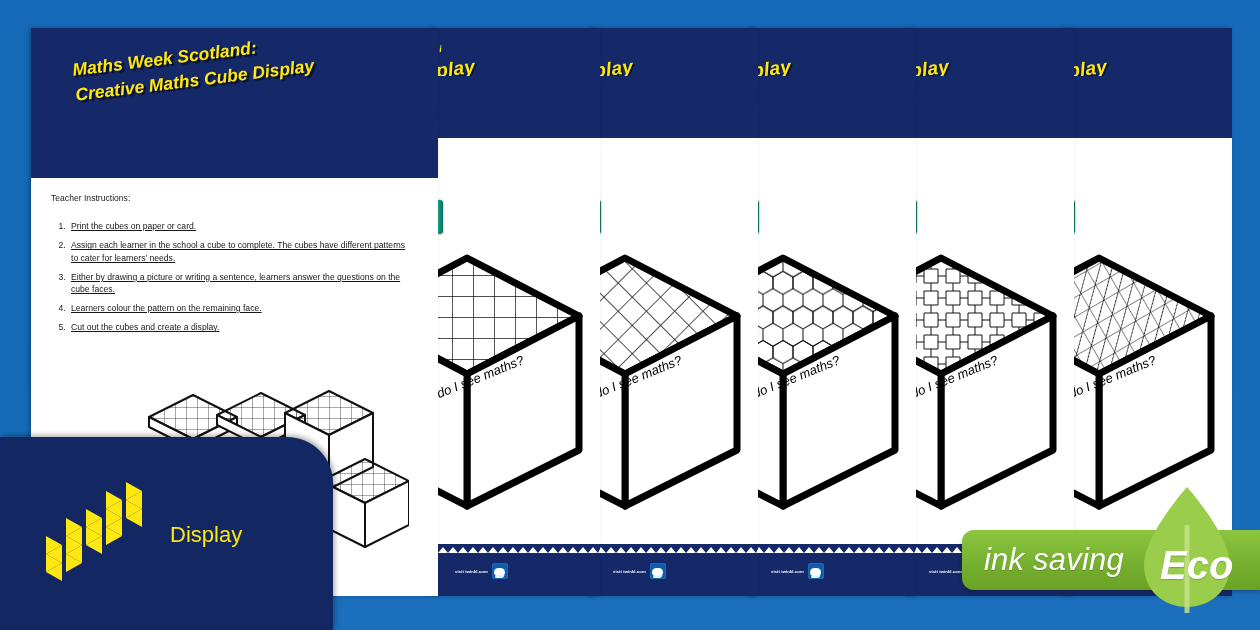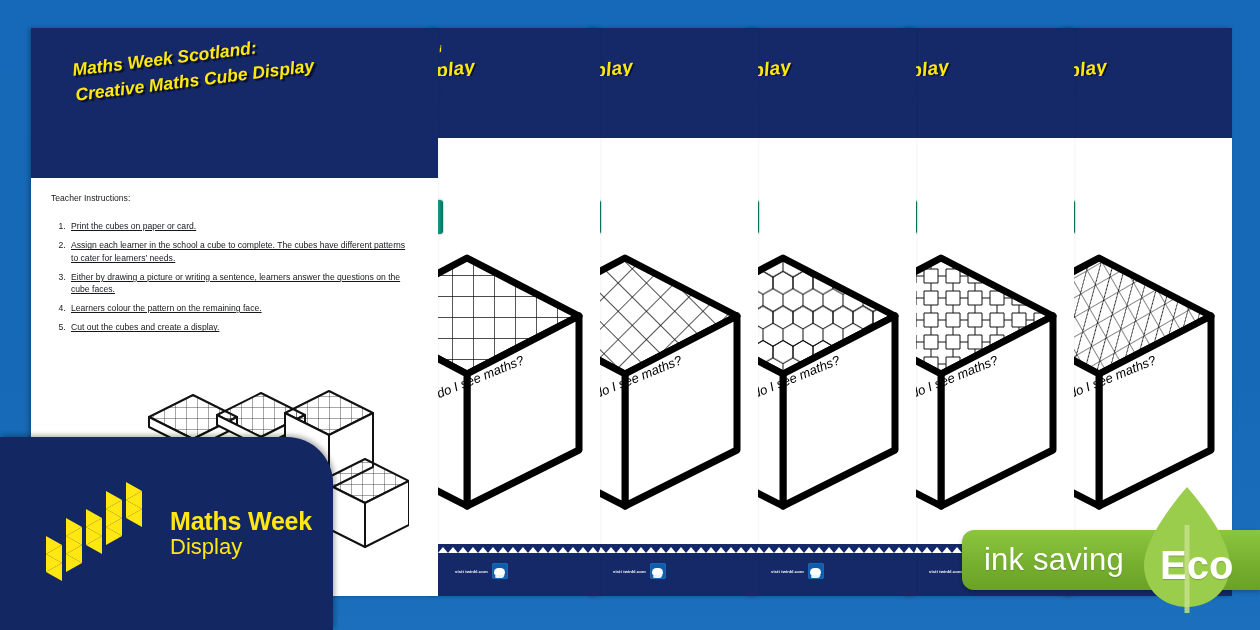--- a/index.html
+++ b/index.html
@@ -163,20 +163,21 @@
 
   
   #eco-badge {
     position: absolute;
     left: 962px; top: 530px;
     width: 298px; height: 60px;
     background: linear-gradient(180deg,#8cc63f 0%,#77b02f 55%,#6aa226 100%);
     border-radius: 12px 0 0 12px;
     display: flex; align-items: center;
     box-shadow: 0 2px 4px rgba(0,0,0,.25);
+    font-style: italic;
   }
   #eco-badge .ink {
     color: #ffffff;
     font-size: 31px;
     font-weight: normal;
     margin-left: 22px;
     letter-spacing: .2px;
     text-shadow: 0 1px 1px rgba(0,0,0,.18);
   }
   #eco-leaf {
@@ -446,21 +447,20 @@
         <polygon points="86,44 86,62 70,53"></polygon>
         <polygon points="70,53 86,62 70,71"></polygon>
 
         <polygon points="90,8 106,17 90,26"></polygon>
         <polygon points="106,17 106,35 90,26"></polygon>
         <polygon points="90,26 106,35 90,44"></polygon>
         <polygon points="106,35 106,53 90,44"></polygon>
       </g>
     </svg>
     <div id="mws-wordmark">
-      <span class="l1">Maths Week</span>
       <span class="l2">Display</span>
     </div>
   </div>
 
   <div id="eco-badge">
     <span class="ink">ink saving</span>
     <span class="eco">Eco</span>
   </div>
   <svg id="eco-leaf" viewBox="0 0 114 130">
     <path d="M57 4 C57 4 100 52 100 82 C100 108 80 124 57 124 C34 124 14 108 14 82 C14 52 57 4 57 4 Z" fill="#9acd4b"></path>

